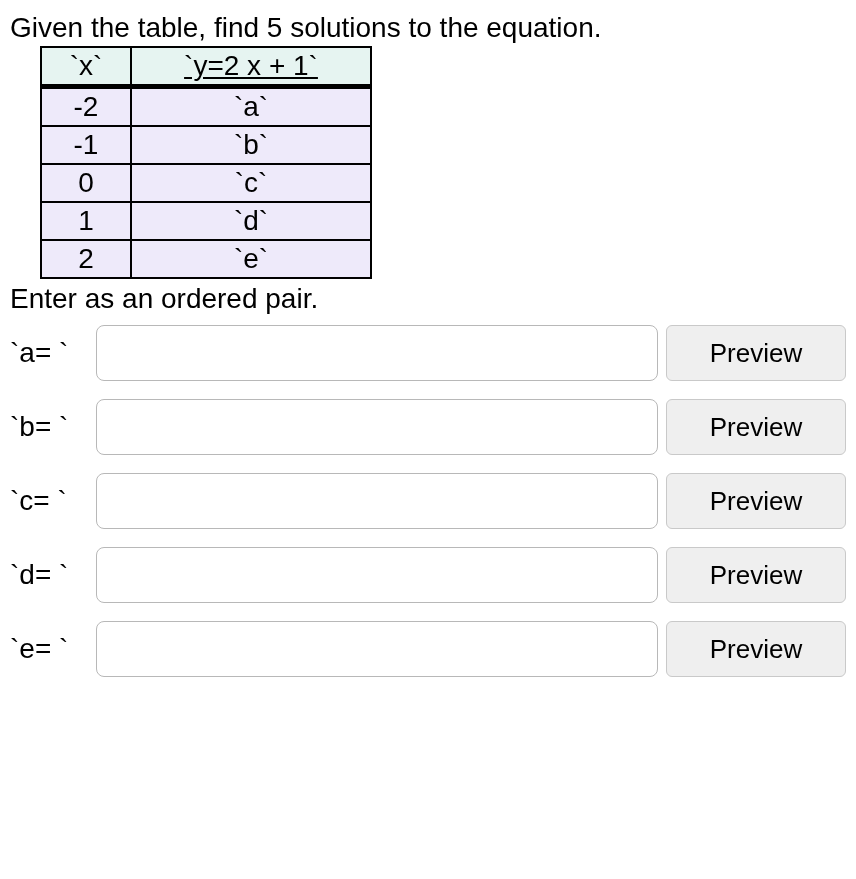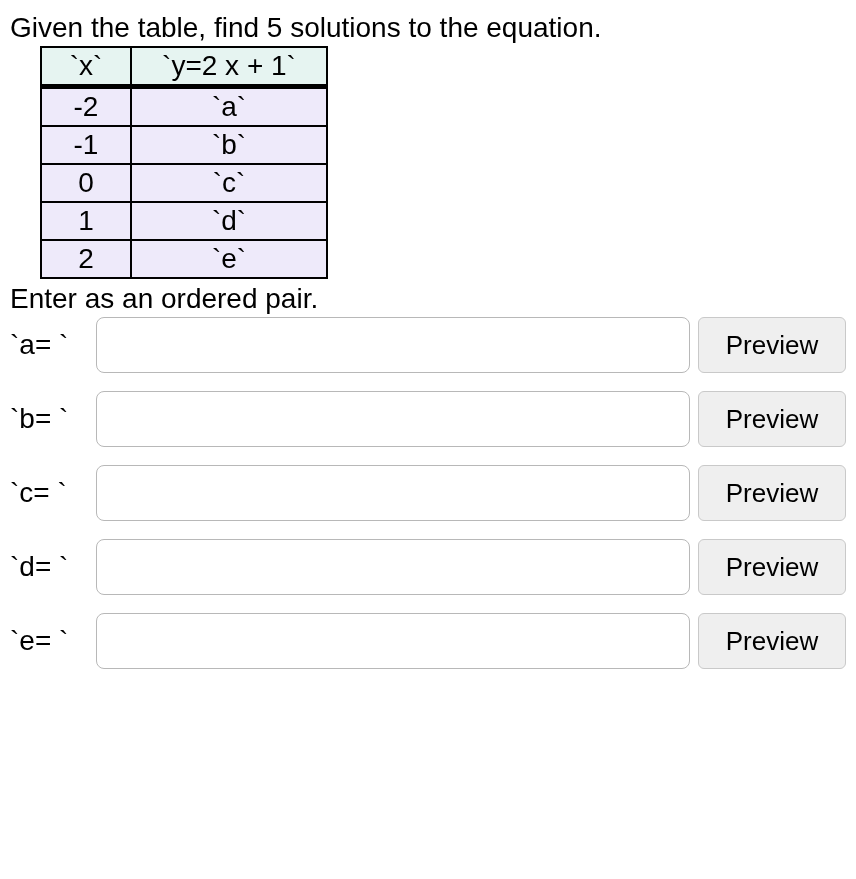--- a/index.html
+++ b/index.html
@@ -30,26 +30,26 @@
     font-size: 28px;
   }
   table.data th {
     background: #e6f4f1;
     font-weight: normal;
   }
   table.data thead tr {
     border-bottom: 5px solid #000;
   }
   table.data th:first-child { width: 90px; }
-  table.data th:last-child { width: 196px; }
+  table.data th:last-child { width: 240px; text-decoration: underline; }
   table.data td {
     background: #eeeafa;
   }
   .subprompt {
-    margin-bottom: 2px;
+    margin-bottom: 10px;
   }
   .answer-rows {
     display: flex;
     flex-direction: column;
     gap: 18px;
   }
   .answer-row {
     display: flex;
     align-items: center;
     gap: 8px;
@@ -62,21 +62,21 @@
   .answer-input {
     flex: 1;
     height: 56px;
     border: 1px solid #b8b8b8;
     border-radius: 8px;
     background: #fff;
     font-size: 24px;
     padding: 0 12px;
   }
   .preview-btn {
-    width: 148px;
+    width: 180px;
     height: 56px;
     border: 1px solid #c9c9c9;
     border-radius: 6px;
     background: #efefef;
     font-size: 26px;
     font-family: inherit;
     cursor: pointer;
   }
 </style>
 </head>

